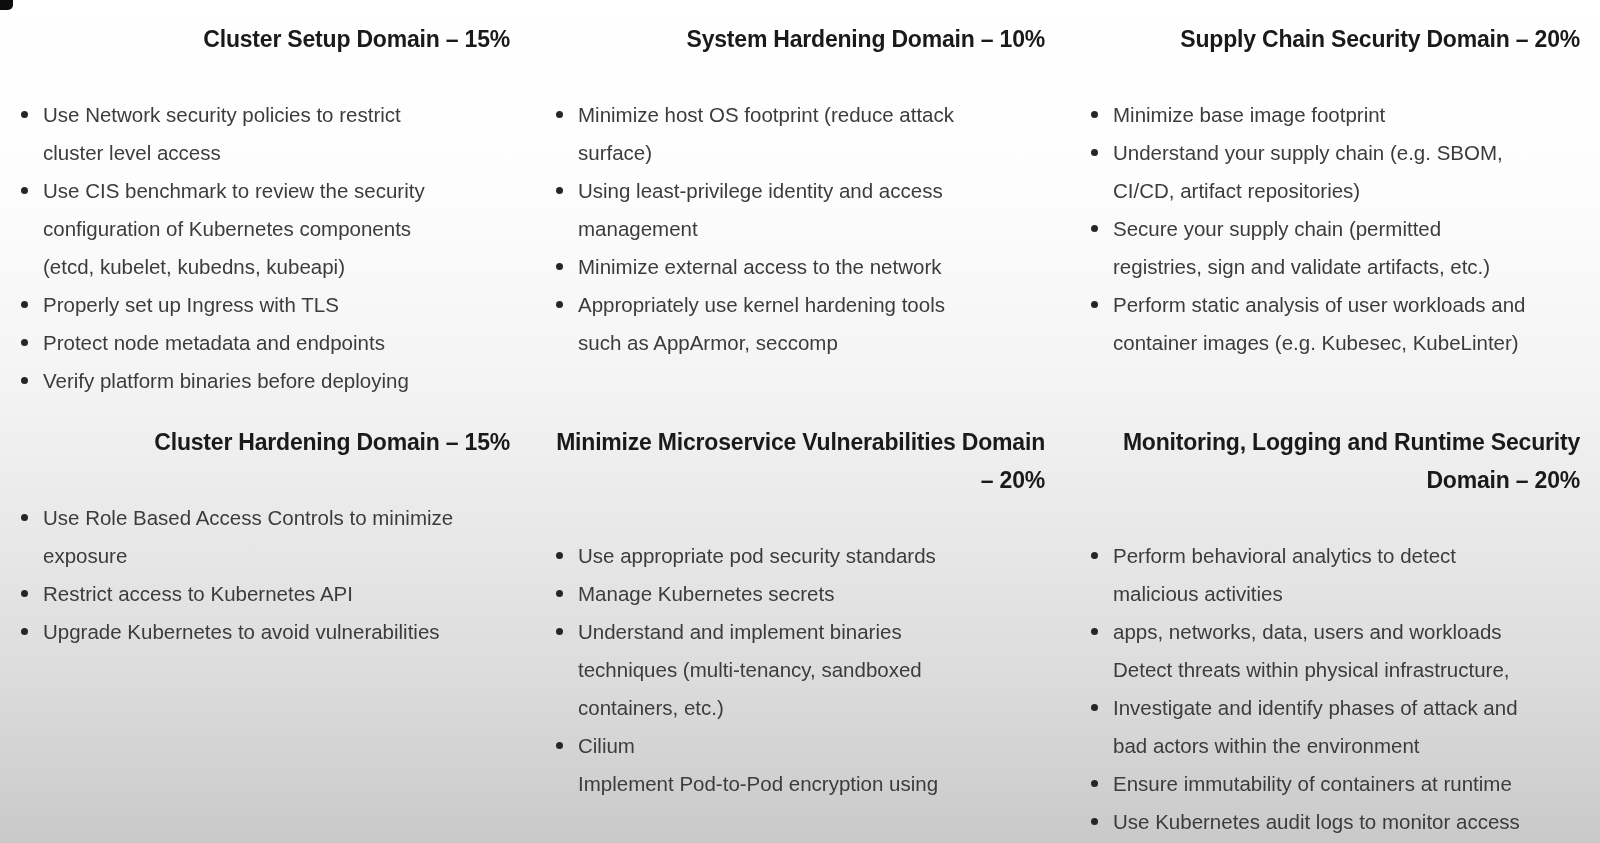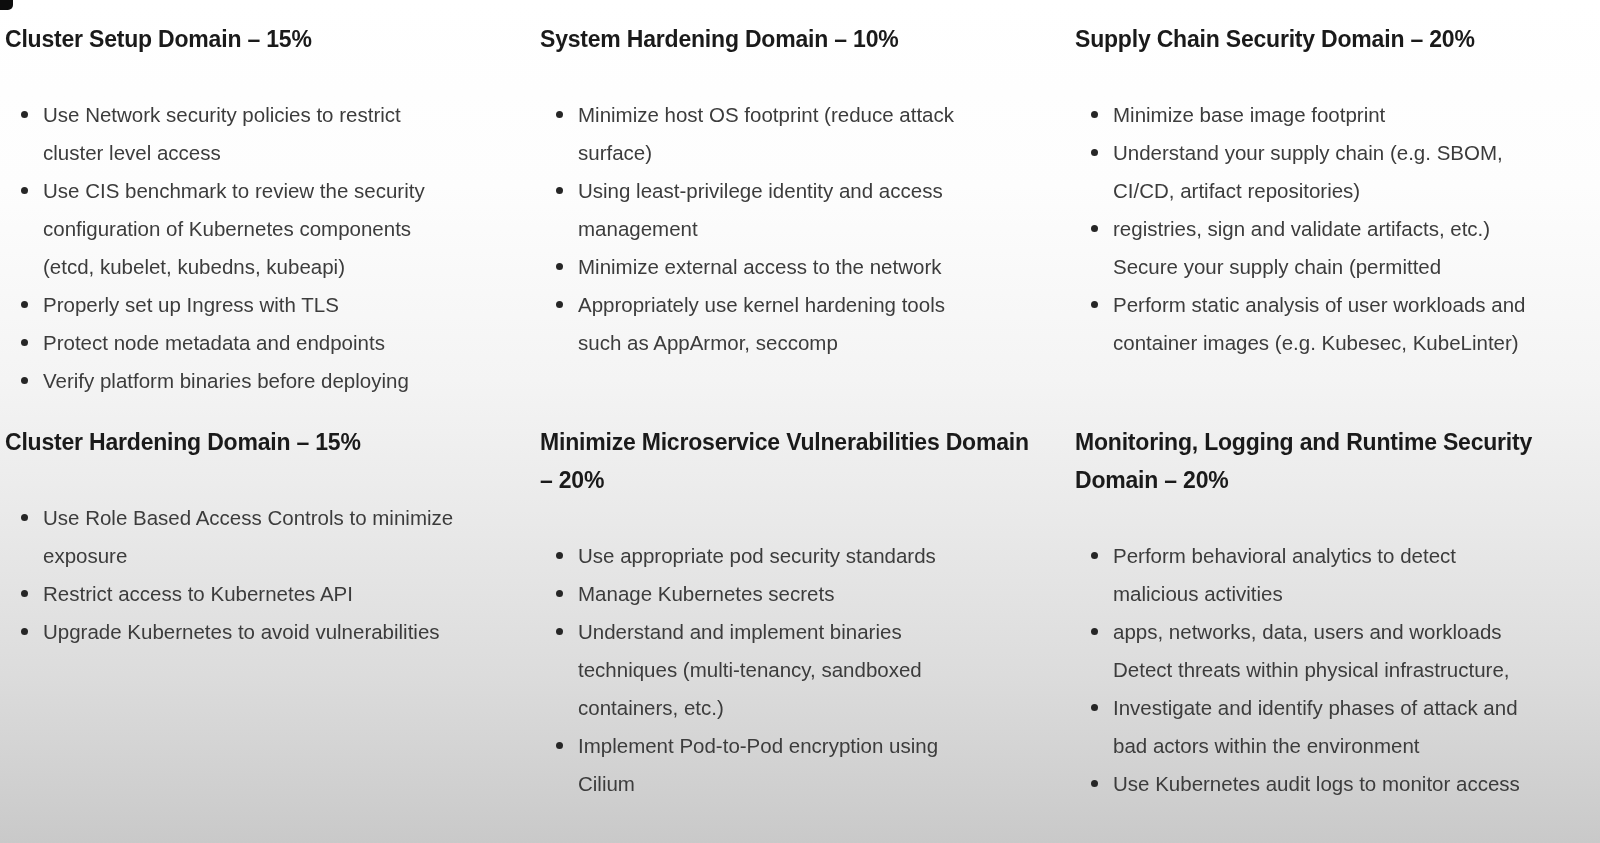--- a/index.html
+++ b/index.html
@@ -43,20 +43,21 @@
     margin: 0;
     font-size: 23px;
     font-weight: bold;
     line-height: 38px;
     color: #1a1a1a;
     letter-spacing: -0.2px;
   }
   h3.heading .hl {
     display: block;
     white-space: nowrap;
+    text-align: right;
   }
   ul.bullets {
     list-style: none;
     margin: 38px 0 0 0;
     padding: 0 0 0 38px;
   }
   ul.bullets li {
     position: relative;
     font-size: 20.5px;
     line-height: 38px;
@@ -136,22 +137,22 @@
       </h3>
     <ul class="bullets">
         <li>
           <span class="ln">Minimize base image footprint</span>
         </li>
         <li>
           <span class="ln">Understand your supply chain (e.g. SBOM,</span>
           <span class="ln">CI/CD, artifact repositories)</span>
         </li>
         <li>
+          <span class="ln">Secure your supply chain (permitted</span>
           <span class="ln">registries, sign and validate artifacts, etc.)</span>
-          <span class="ln">Secure your supply chain (permitted</span>
         </li>
         <li>
           <span class="ln">Perform static analysis of user workloads and</span>
           <span class="ln">container images (e.g. Kubesec, KubeLinter)</span>
         </li>
       </ul>
   </section>
   <section class="cell">
     <h3 class="heading">
         <span class="hl">Cluster Hardening Domain – 15%</span>
@@ -180,41 +181,44 @@
         </li>
         <li>
           <span class="ln">Manage Kubernetes secrets</span>
         </li>
         <li>
           <span class="ln">Understand and implement binaries</span>
           <span class="ln">techniques (multi-tenancy, sandboxed</span>
           <span class="ln">containers, etc.)</span>
         </li>
         <li>
+          <span class="ln">Cilium</span>
           <span class="ln">Implement Pod-to-Pod encryption using</span>
-          <span class="ln">Cilium</span>
         </li>
       </ul>
   </section>
   <section class="cell">
     <h3 class="heading">
         <span class="hl">Monitoring, Logging and Runtime Security</span>
         <span class="hl">Domain – 20%</span>
       </h3>
     <ul class="bullets">
         <li>
           <span class="ln">Perform behavioral analytics to detect</span>
           <span class="ln">malicious activities</span>
         </li>
         <li>
           <span class="ln">apps, networks, data, users and workloads</span>
           <span class="ln">Detect threats within physical infrastructure,</span>
         </li>
         <li>
           <span class="ln">Investigate and identify phases of attack and</span>
           <span class="ln">bad actors within the environment</span>
+        </li>
+        <li>
+          <span class="ln">Ensure immutability of containers at runtime</span>
         </li>
         <li>
           <span class="ln">Use Kubernetes audit logs to monitor access</span>
         </li>
       </ul>
   </section>
 </main>
 
 </body></html>

